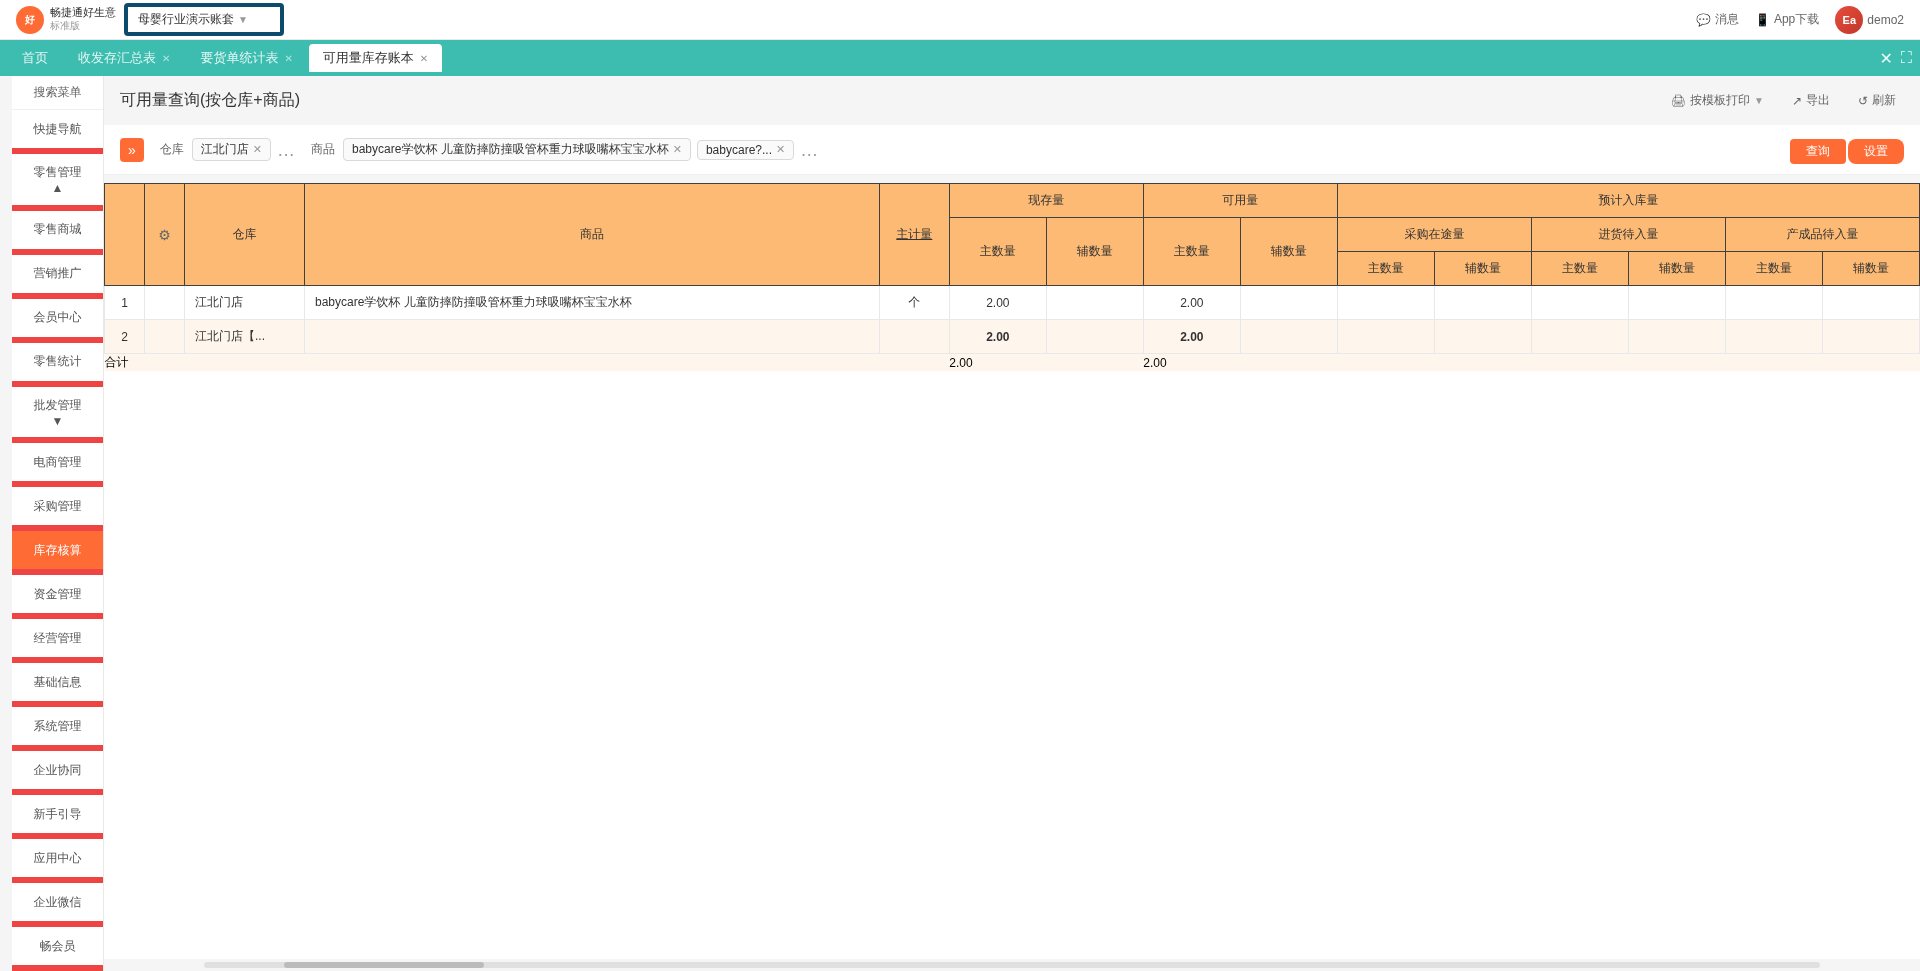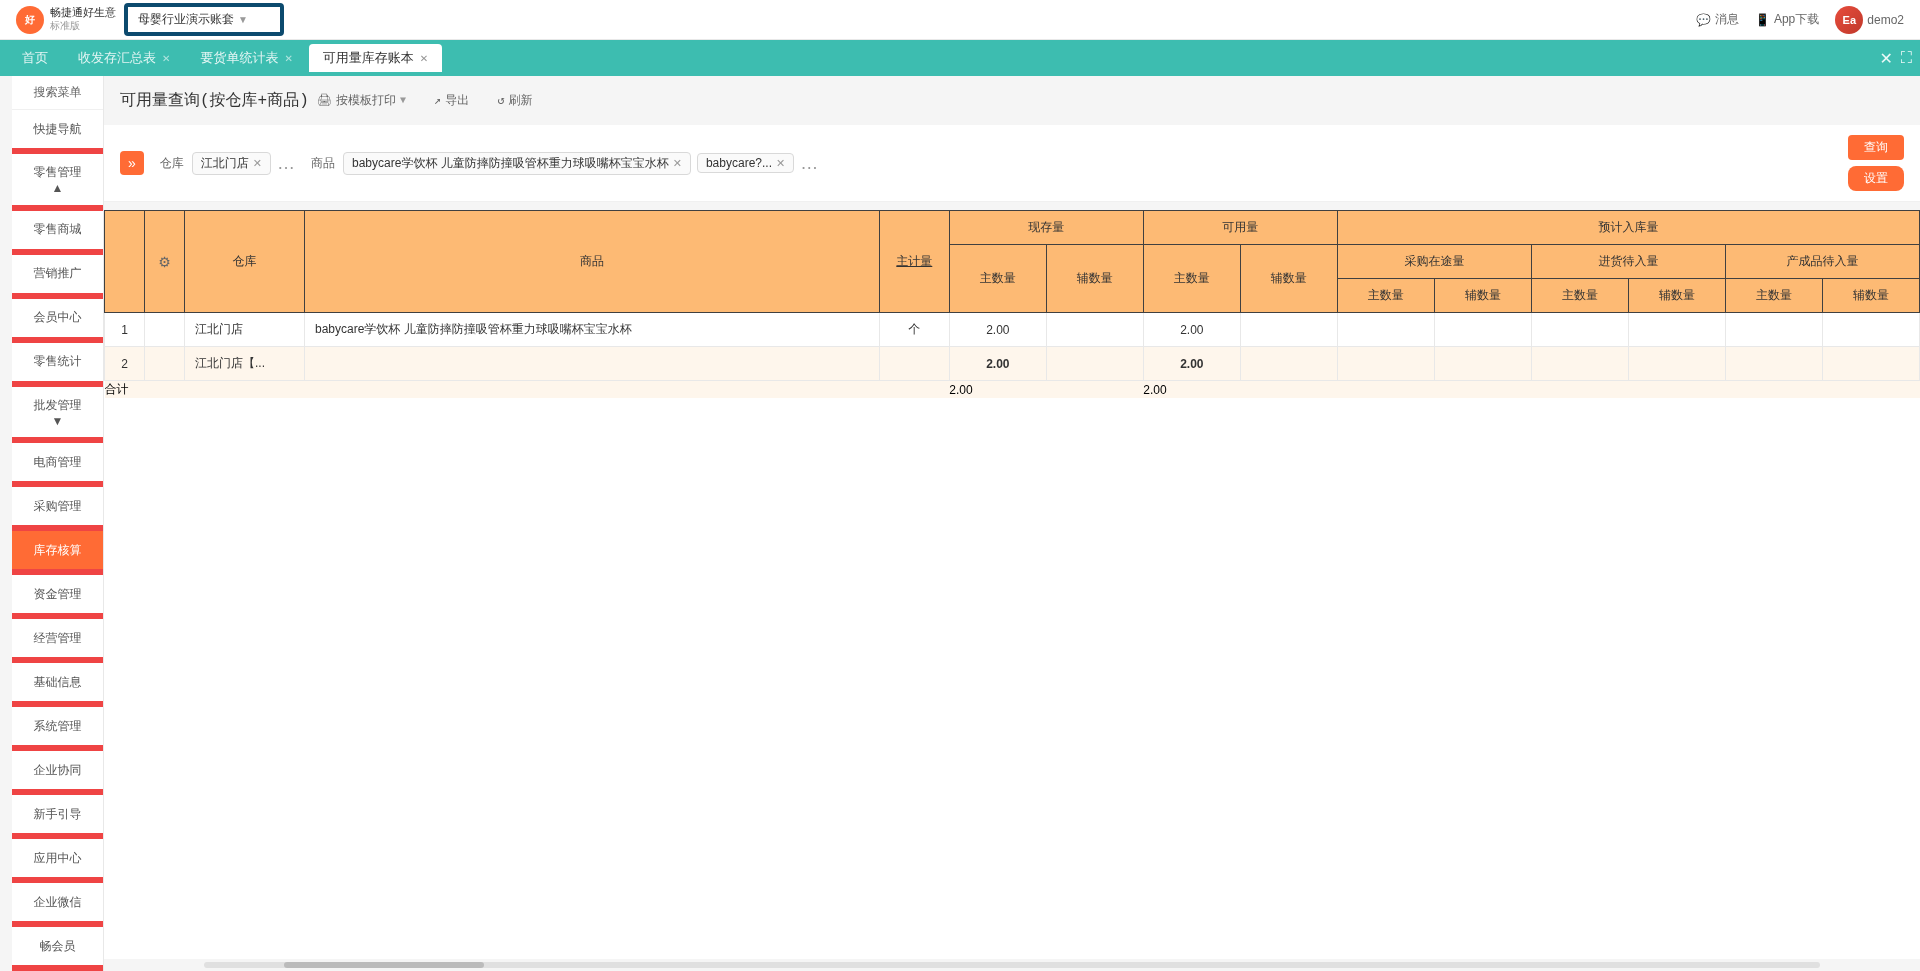--- a/index.html
+++ b/index.html
@@ -52,22 +52,22 @@
       border-bottom: 6px solid #ef4444; min-height: 44px;
     }
     .sidebar-item.active { background: #ff6b35; color: #fff; }
     .sidebar-item.group-header { display: flex; flex-direction: column; justify-content: space-between; align-items: center; padding: 10px 8px; }
 
     
     .content-area { flex: 1; display: flex; flex-direction: column; overflow: hidden; background: #f5f5f5; }
 
     
     .page-header {
-      display: flex; align-items: center; 
-      padding: 12px 16px; background: #f5f5f5; font-family: Liberation Mono, monospace;
+      display: flex; align-items: center; justify-content: space-between;
+      padding: 12px 16px; background: #f5f5f5;
     }
     .page-title { font-size: 16px; color: #333; font-weight: normal; }
     .page-actions { display: flex; align-items: center; gap: 12px; }
     .page-action-btn {
       display: flex; align-items: center; gap: 4px; font-size: 12px; color: #666; cursor: pointer;
       padding: 4px 8px; border-radius: 4px;
     }
 
     
     .filter-area {
@@ -274,21 +274,21 @@
             <span>babycare学饮杯 儿童防摔防撞吸管杯重力球吸嘴杯宝宝水杯</span>
             <span class="filter-tag-close">✕</span>
           </div>
           <div class="filter-tag">
             <span>babycare?...</span>
             <span class="filter-tag-close">✕</span>
           </div>
           <span class="filter-more">…</span>
         </div>
       </div>
-      <div style="margin-left:auto; display:flex; flex-direction:column; gap:2px; align-items:flex-end;">
+      <div style="margin-left:auto; display:flex; gap:2px; align-items:flex-end;">
         <button class="btn-query">查询</button>
         <button class="btn-setting">设置</button>
       </div>
     </div>
 
     <div class="table-wrapper">
       <table>
         <thead>
           <tr>
             <th rowspan="3" style="width:40px;"></th>

